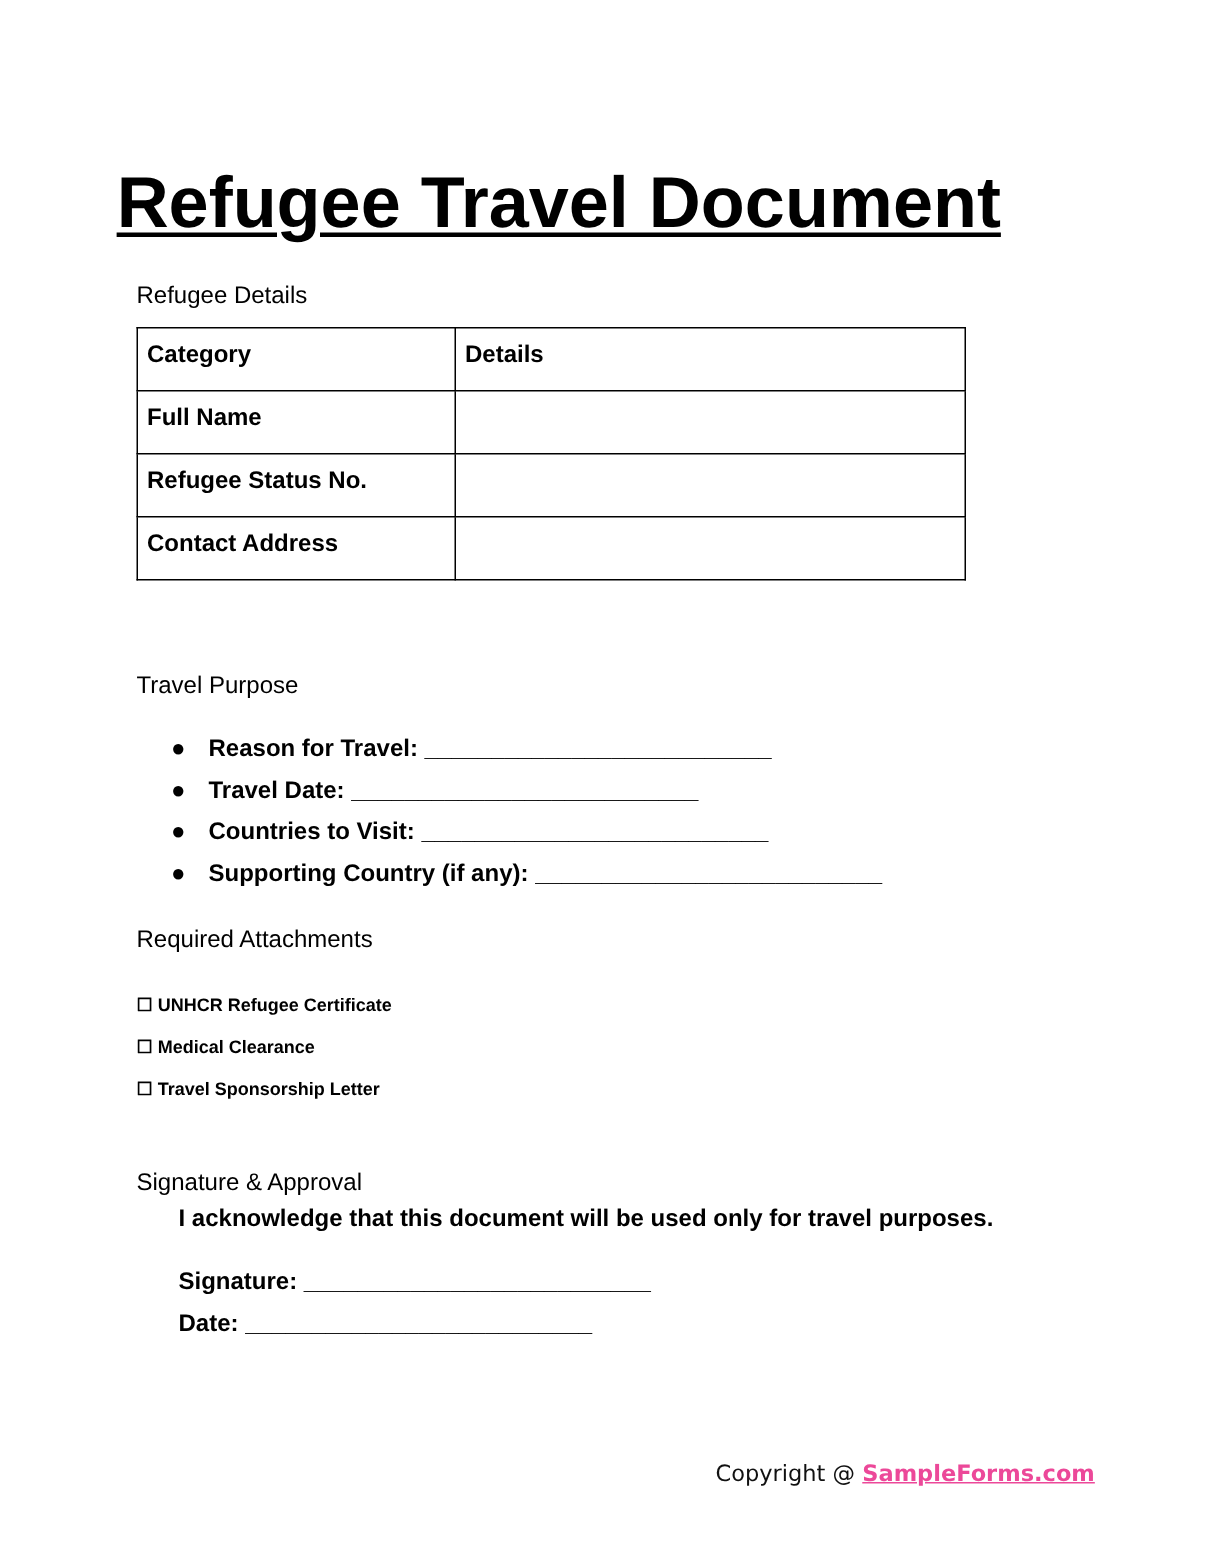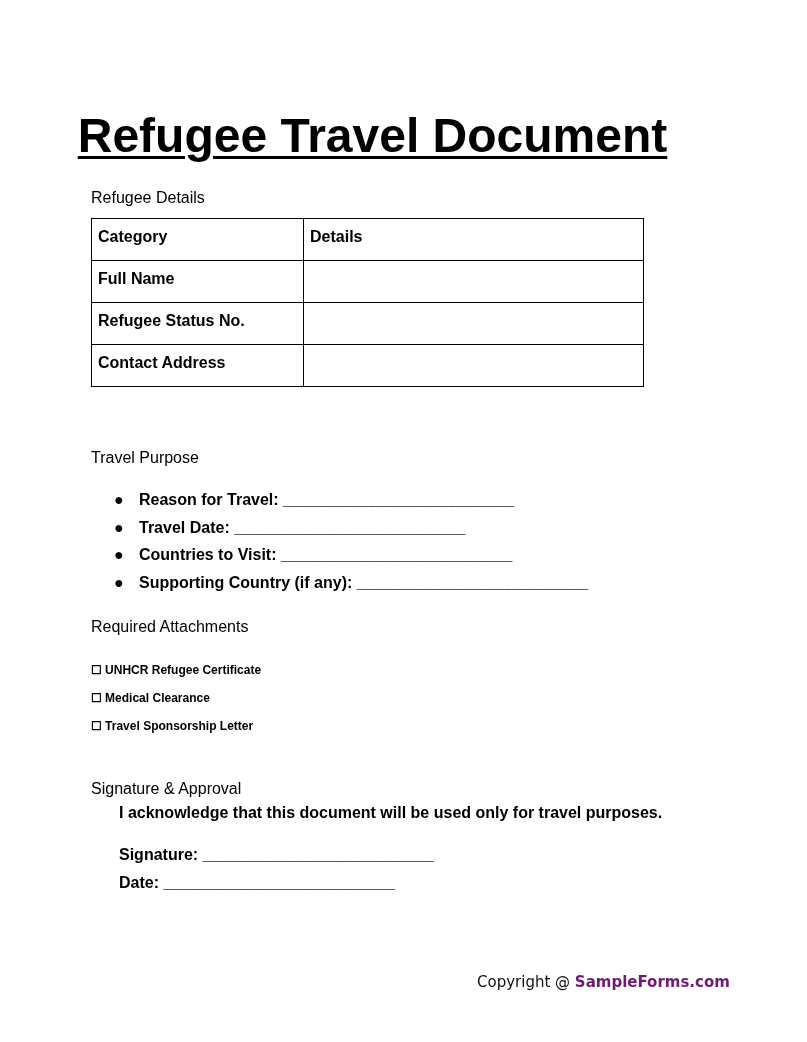--- a/index.html
+++ b/index.html
@@ -17,21 +17,21 @@
   table.details th.c1, table.details td.c1 { width: 212px; }
   ul.purpose { position: absolute; left: 91px; top: 489px; margin: 0; padding: 0;
                list-style: none; font-size: 16px; font-weight: bold; }
   ul.purpose li { height: 27.7px; line-height: 22px; position: relative; padding-left: 48px; }
   ul.purpose li .bullet { position: absolute; left: 23px; top: 0; }
   .checks { position: absolute; left: 91px; top: 659px; font-size: 12px; font-weight: bold; }
   .checks div { height: 28px; line-height: 22px; }
   .plain { position: absolute; left: 91px; font-size: 16px; font-weight: bold; margin-left: 28px; }
   .footer { position: absolute; left: 477px; top: 973px; font-size: 15px;
             font-family: "DejaVu Sans", sans-serif; color: #111; }
-  .footer a { color: #701a75; font-weight: bold; }
+  .footer a { color: #ec4899; font-weight: bold; text-decoration: underline; }
 </style>
 </head>
 <body>
 
 <h1 class="title">Refugee Travel Document</h1>
 
 <div class="h" style="top:189px;">Refugee Details</div>
 
 <table class="details">
   <tbody>

